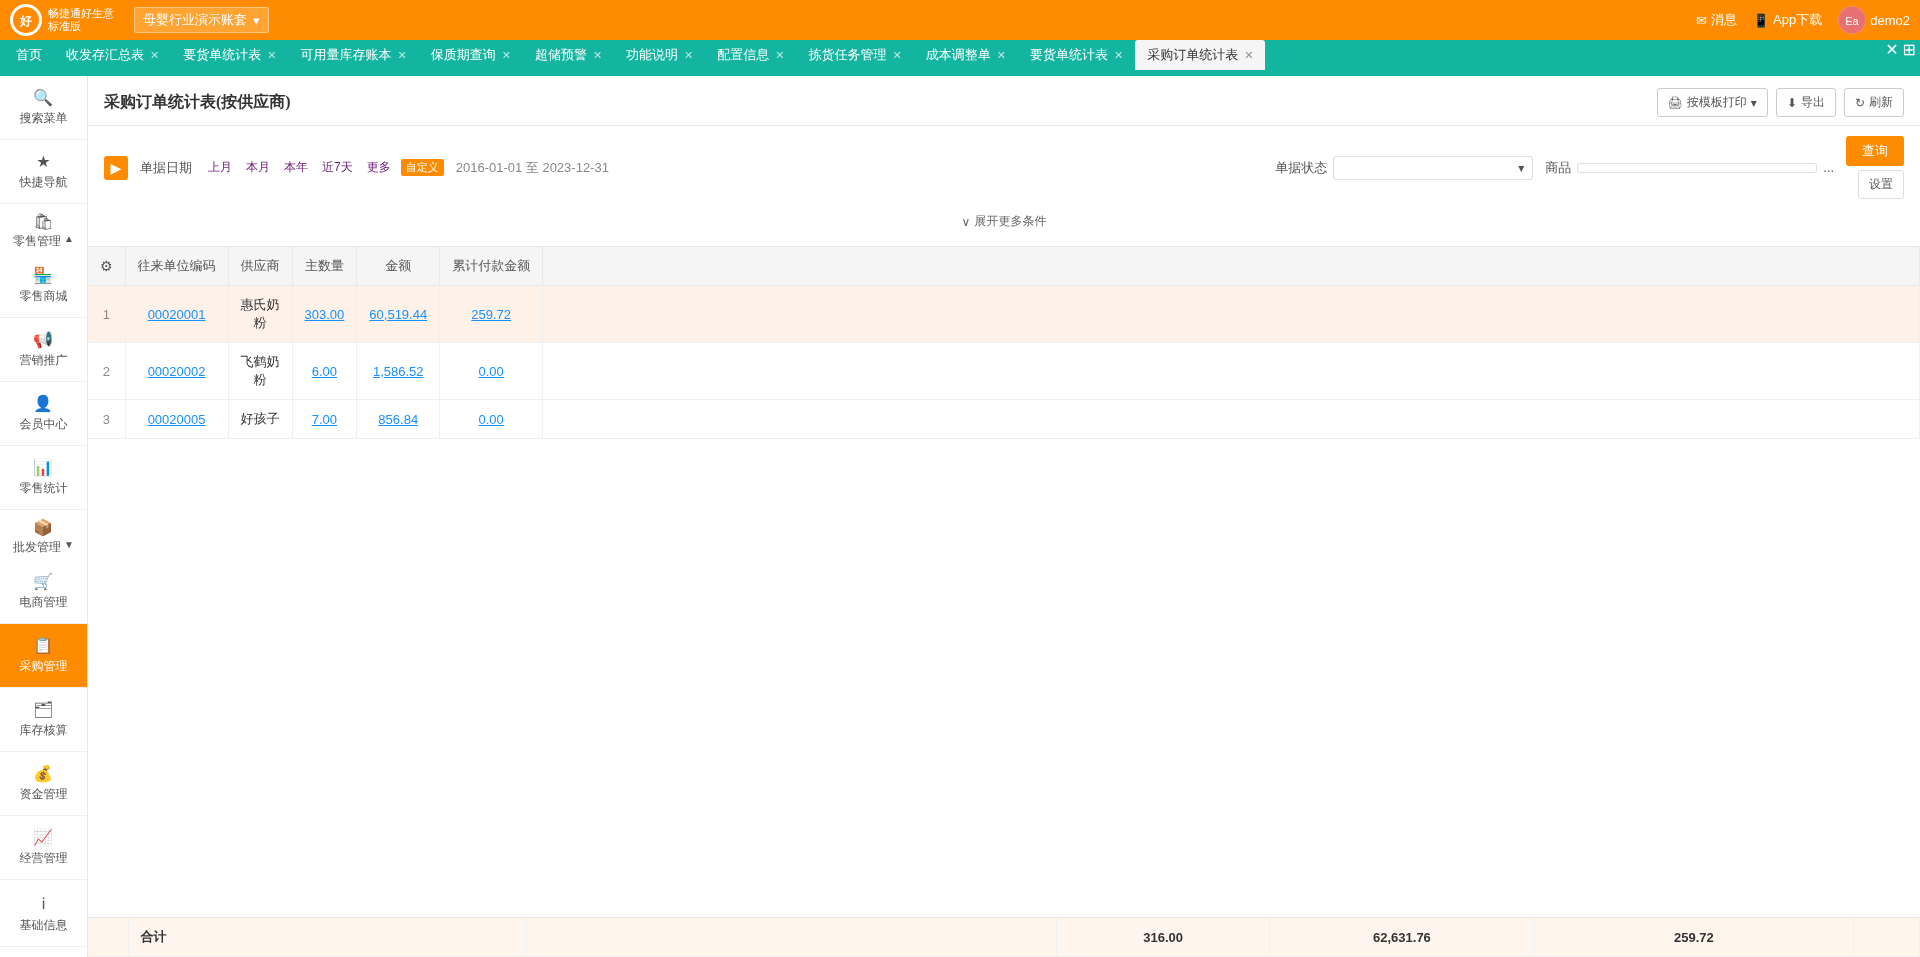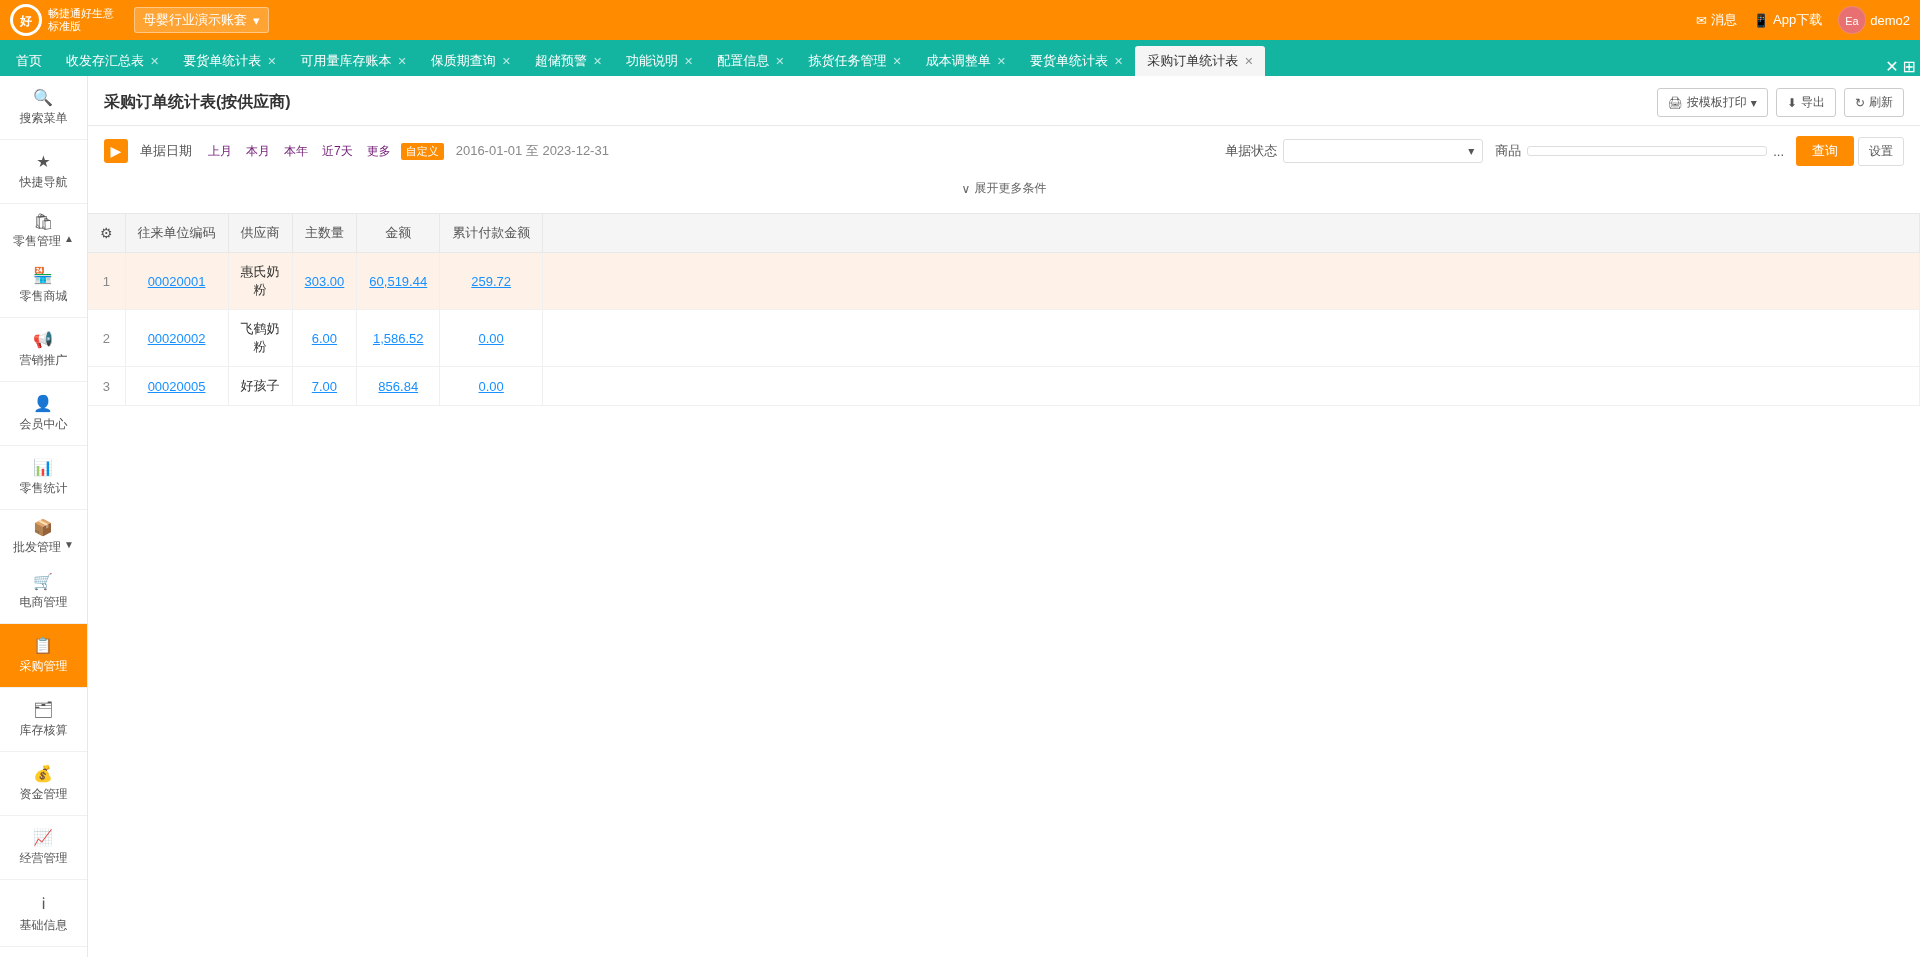--- a/index.html
+++ b/index.html
@@ -80,21 +80,21 @@
       justify-content: center;
       color: #fff;
       font-size: 11px;
     }
 
     
     .nav-tabs {
       height: 36px;
       background: #13b5a0;
       display: flex;
-      align-items: flex-end;
+      align-items: flex-start;
       padding: 0 4px;
       overflow: hidden;
       flex-shrink: 0;
     }
     .nav-tab {
       height: 30px;
       padding: 0 12px;
       display: flex;
       align-items: center;
       gap: 6px;
@@ -191,20 +191,21 @@
       display: flex;
       align-items: center;
       justify-content: space-between;
       border-bottom: 1px solid #e8e8e8;
       flex-shrink: 0;
     }
     .page-title {
       font-size: 16px;
       font-weight: bold;
       color: #333;
+      font-family: Liberation Serif, serif;
     }
     .header-actions {
       display: flex;
       align-items: center;
       gap: 8px;
     }
     .btn-template {
       border: 1px solid #ccc;
       background: #fff;
       padding: 5px 10px;
@@ -632,21 +633,21 @@
         </div>
 
         <div class="filter-group">
           <span class="filter-label">商品</span>
           <div class="filter-select" style="width:240px;">
             <span style="color:#bbb;"></span>
           </div>
           <span style="cursor:pointer;color:#555;">...</span>
         </div>
 
-        <div style="display:flex; flex-direction:row; gap:4px; align-items:flex-end;">
+        <div style="display:flex; flex-direction:column; gap:4px; align-items:flex-end;">
           <button class="btn-search">查询</button>
           <button class="btn-settings">设置</button>
         </div>
       </div>
       <div class="expand-more">
         <span>∨</span>
         <span>展开更多条件</span>
       </div>
     </div>
 
@@ -690,14 +691,29 @@
             <td>好孩子</td>
             <td class="link-text">7.00</td>
             <td class="link-text">856.84</td>
             <td class="link-text">0.00</td>
             <td></td>
           </tr>
         </tbody>
       </table>
     </div>
 
+    <div class="table-footer">
+      <table style="width:100%; border-collapse:collapse;">
+        <tbody>
+          <tr>
+            <td style="width:40px;"></td>
+            <td style="text-align:left; padding:10px 12px; border-right:1px solid #f0f0f0; font-weight:bold; min-width:150px;">合计</td>
+            <td style="min-width:200px; padding:10px 12px; border-right:1px solid #f0f0f0;"></td>
+            <td style="text-align:center; padding:10px 12px; border-right:1px solid #f0f0f0; min-width:80px; font-weight:bold;">316.00</td>
+            <td style="text-align:center; padding:10px 12px; border-right:1px solid #f0f0f0; min-width:100px; font-weight:bold;">62,631.76</td>
+            <td style="text-align:center; padding:10px 12px; border-right:1px solid #f0f0f0; min-width:120px; font-weight:bold;">259.72</td>
+            <td style="flex:1;"></td>
+          </tr>
+        </tbody>
+      </table>
+    </div>
   </div>
 </div>
 
 </body></html>

